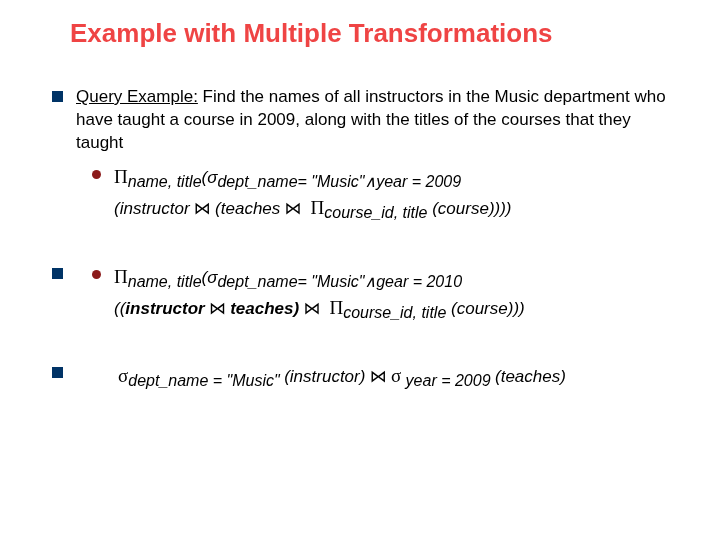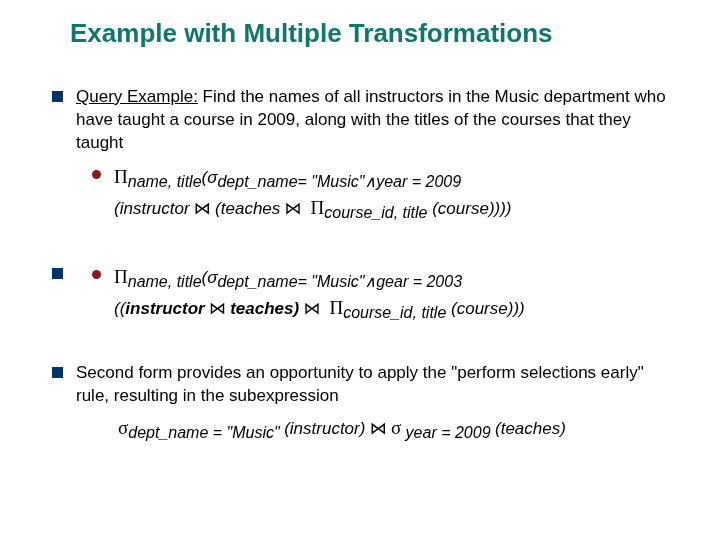--- a/index.html
+++ b/index.html
@@ -12,21 +12,21 @@
     color: #000;
     overflow: hidden;
   }
   .slide {
     padding: 18px 40px 0 50px;
     box-sizing: border-box;
   }
   .title {
     font-size: 26px;
     font-weight: bold;
-    color: #0f766e;
+    color: #ef4444;
     margin: 0 0 22px 20px;
   }
   ul.level1 {
     list-style: none;
     margin: 0;
     padding: 0;
   }
   ul.level1 > li {
     position: relative;
     padding-left: 26px;
@@ -118,28 +118,27 @@
             <span>(</span><span class="ital">instructor</span><span class="join"> ⋈ </span><span>(</span><span class="ital">teaches</span><span class="join"> ⋈ </span>&nbsp;<span class="op">Π</span><span class="sub">course_id, title</span><span> (</span><span class="ital">course</span><span>))))</span>
           </span>
         </li>
       </ul>
     </li>
 
     <li>
       <ul class="level2">
         <li>
           <span class="formula">
-            <span class="op">Π</span><span class="sub">name, title</span><span>(σ</span><span class="sub">dept_name= "Music"</span><span class="sub">∧</span><span class="sub">gear = 2003</span><br>
+            <span class="op">Π</span><span class="sub">name, title</span><span>(σ</span><span class="sub">dept_name= "Music"</span><span class="sub">∧</span><span class="sub">gear = 2010</span><br>
             <span>((</span><span class="ital bold">instructor</span><span class="join"> ⋈ </span><span class="ital bold">teaches</span><span class="ital bold">)</span><span class="join"> ⋈ </span>&nbsp;<span class="op">Π</span><span class="sub">course_id, title</span><span> (</span><span class="ital">course</span><span>)))</span>
           </span>
         </li>
       </ul>
     </li>
 
     <li>
-      <span>Second form provides an opportunity to apply the "perform selections early" rule, resulting in the subexpression</span>
       <div class="indent-block formula">
         <span class="op">σ</span><span class="sub">dept_name = "Music" </span><span>(</span><span class="ital">instructor</span><span>)</span><span class="join"> ⋈ </span><span class="op">σ</span><span class="sub"> year = 2009 </span><span>(</span><span class="ital">teaches</span><span>)</span>
       </div>
     </li>
 
   </ul>
 </div>
 
 </body></html>

